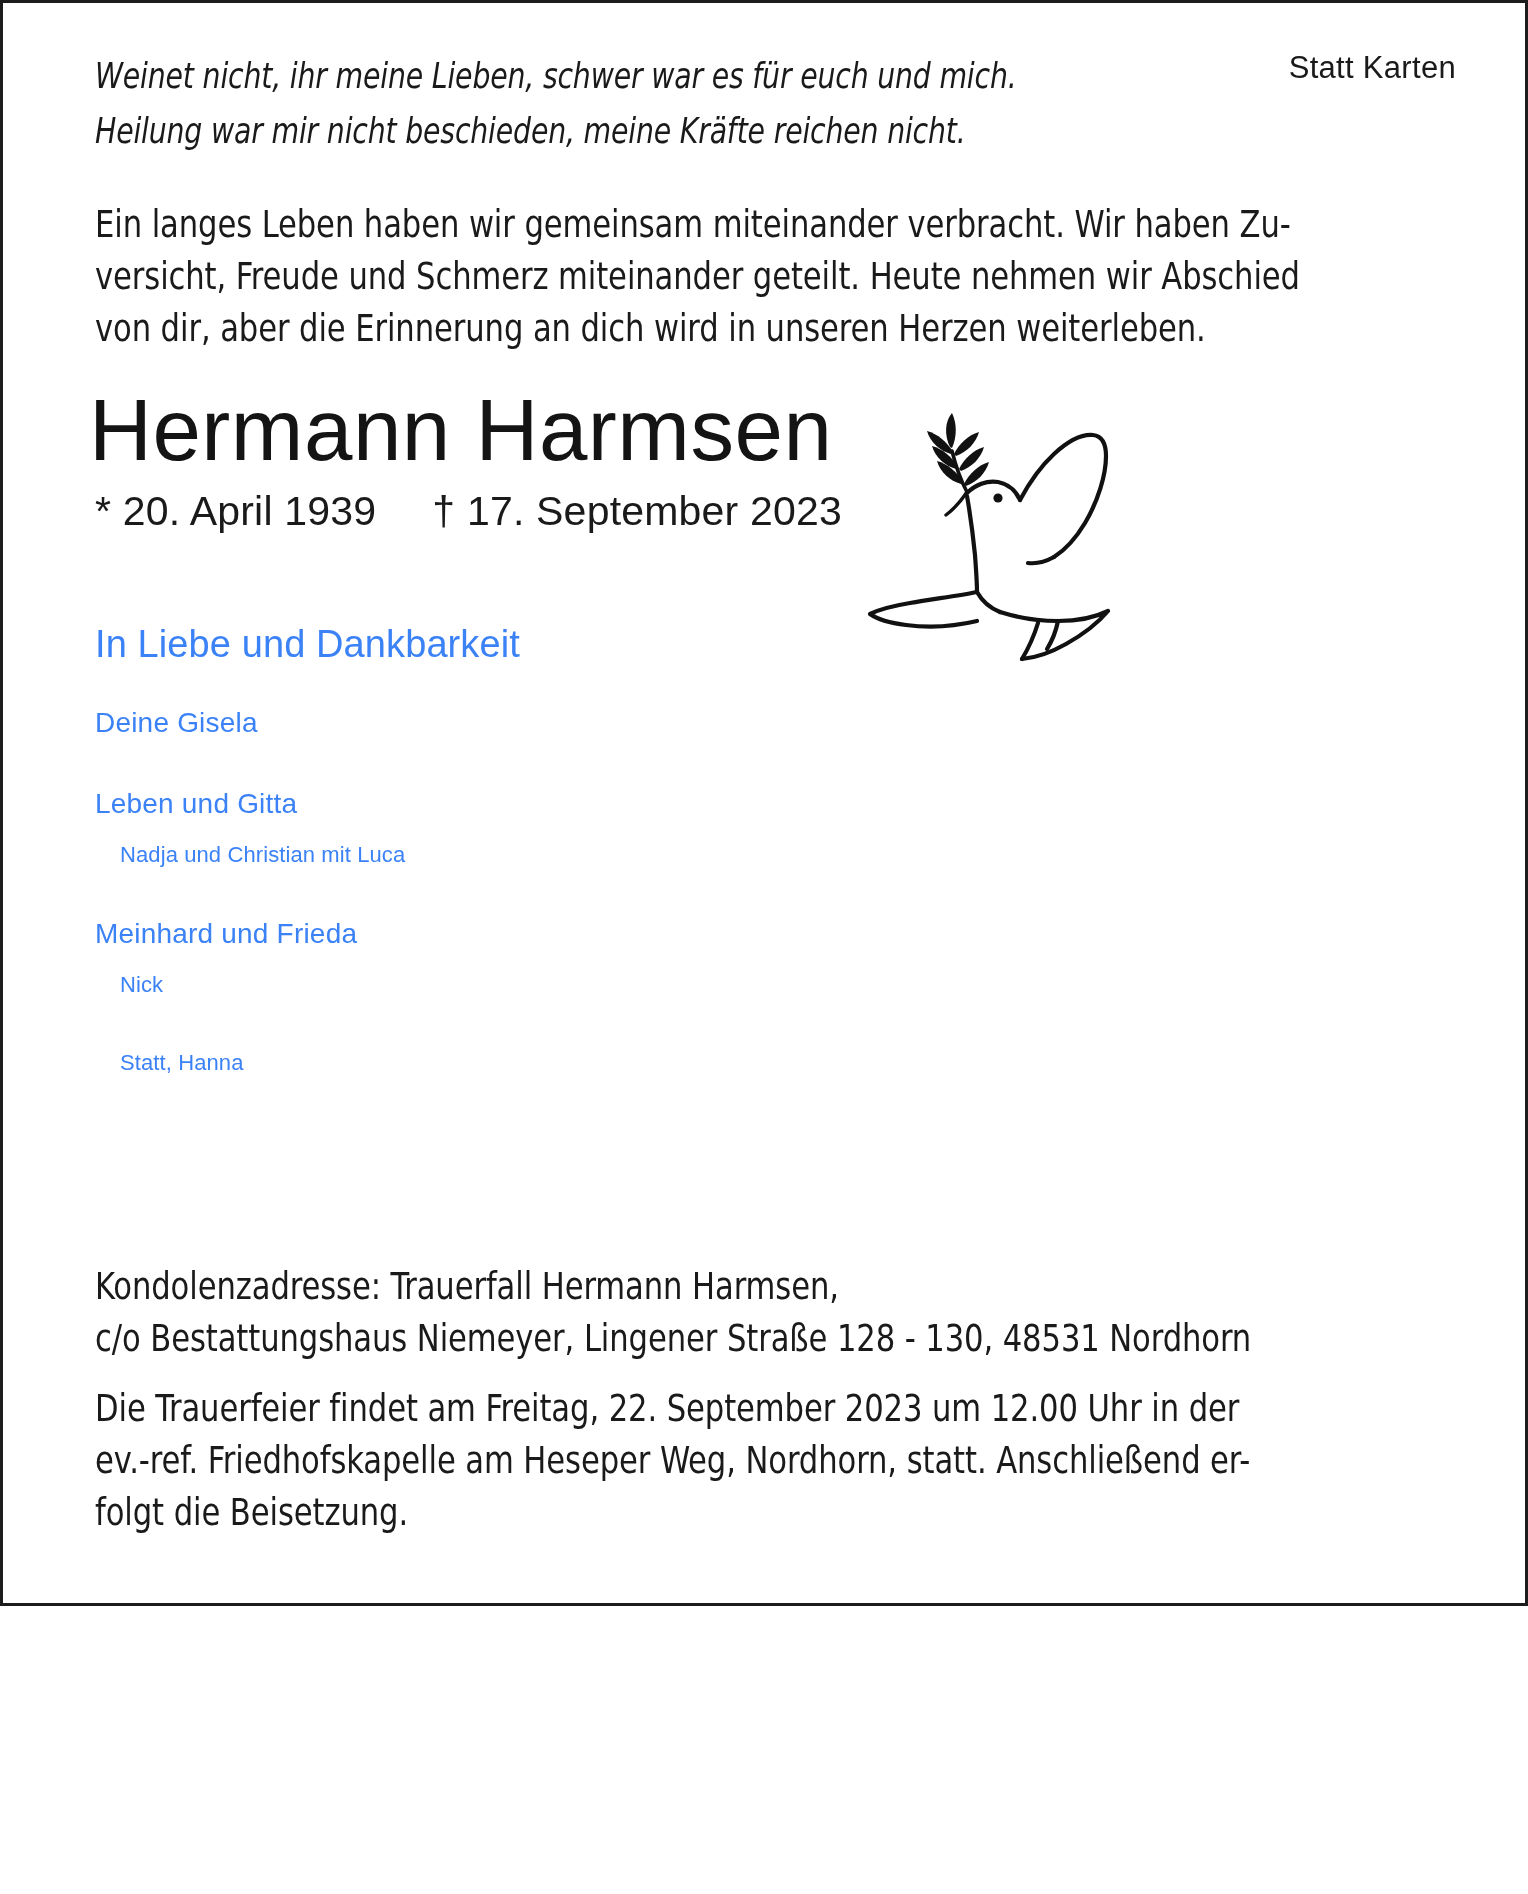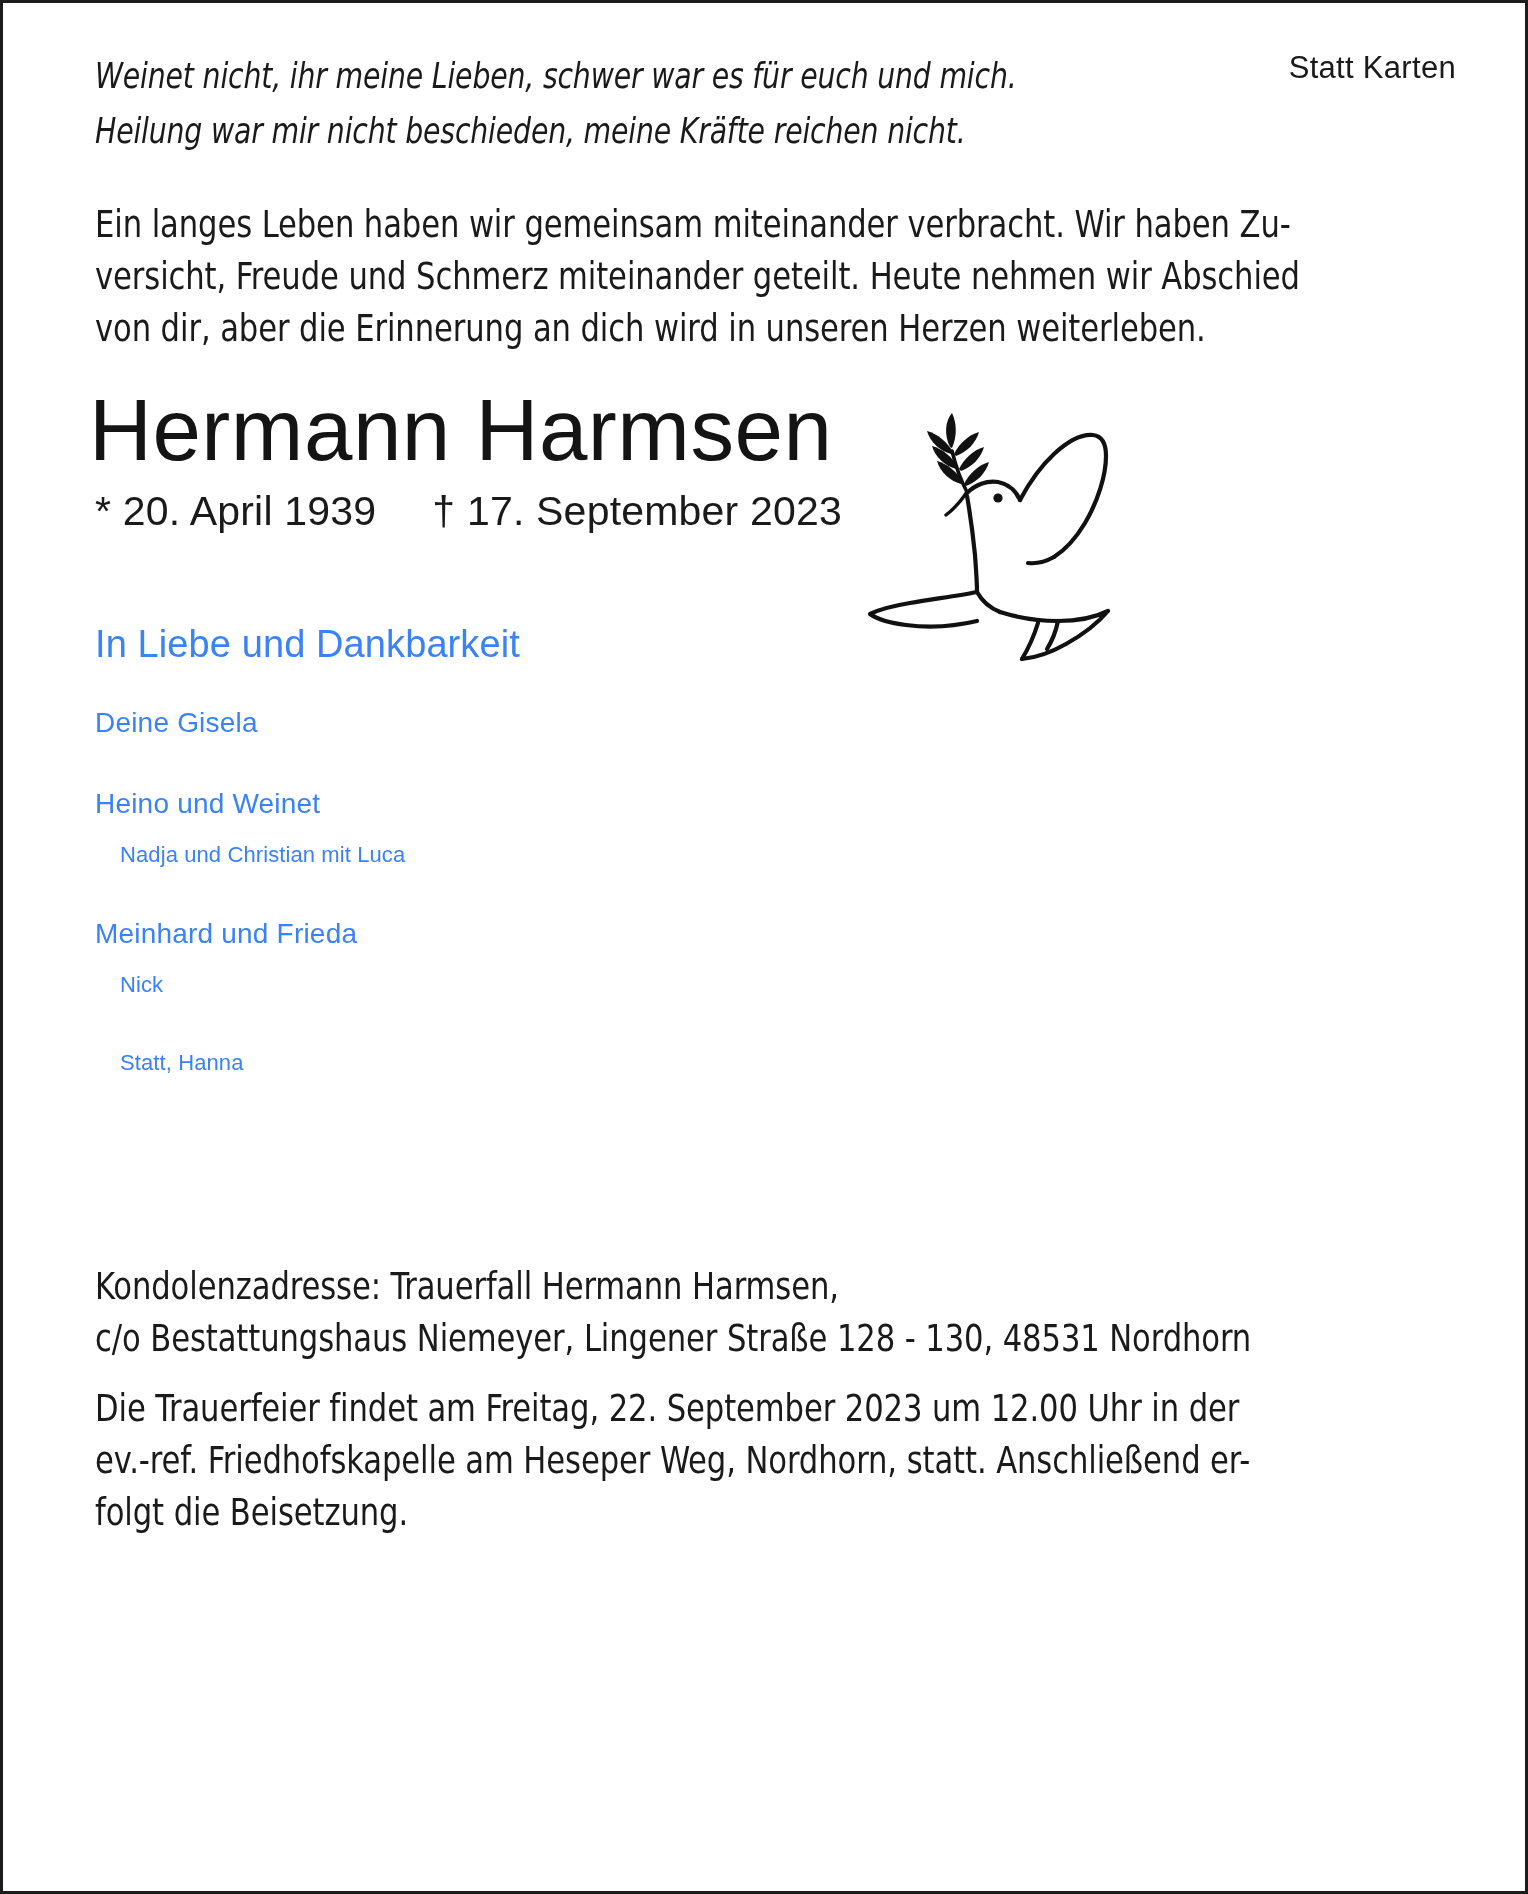--- a/index.html
+++ b/index.html
@@ -9,21 +9,21 @@
     background: #ffffff;
   }
   body {
     font-family: "Liberation Sans", sans-serif;
     color: #1a1a1a;
   }
 
   .notice {
     position: relative;
     width: 1528px;
-    height: 1894px;
+    height: 1606px;
     box-sizing: border-box;
     background: #ffffff;
     border: 3px solid #1c1c1c;
     overflow: hidden;
   }
 
   .inner {
     position: absolute;
     left: 92px;
     top: 0;
@@ -249,21 +249,21 @@
     </div>
 
     <div class="family">
       <div class="fam-lead">In Liebe und Dankbarkeit</div>
 
       <div class="fam-group">
         <div class="fam-parent">Deine Gisela</div>
       </div>
 
       <div class="fam-group">
-        <div class="fam-parent">Heino und Weinet</div>
+        <div class="fam-parent">Leben und Gitta</div>
         <div class="fam-child">Nadja und Christian mit Luca</div>
       </div>
 
       <div class="fam-group">
         <div class="fam-parent">Meinhard und Frieda</div>
         <div class="fam-child">Nick</div>
       </div>
 
       <div class="fam-group">
         <div class="fam-child">Statt, Hanna</div>

